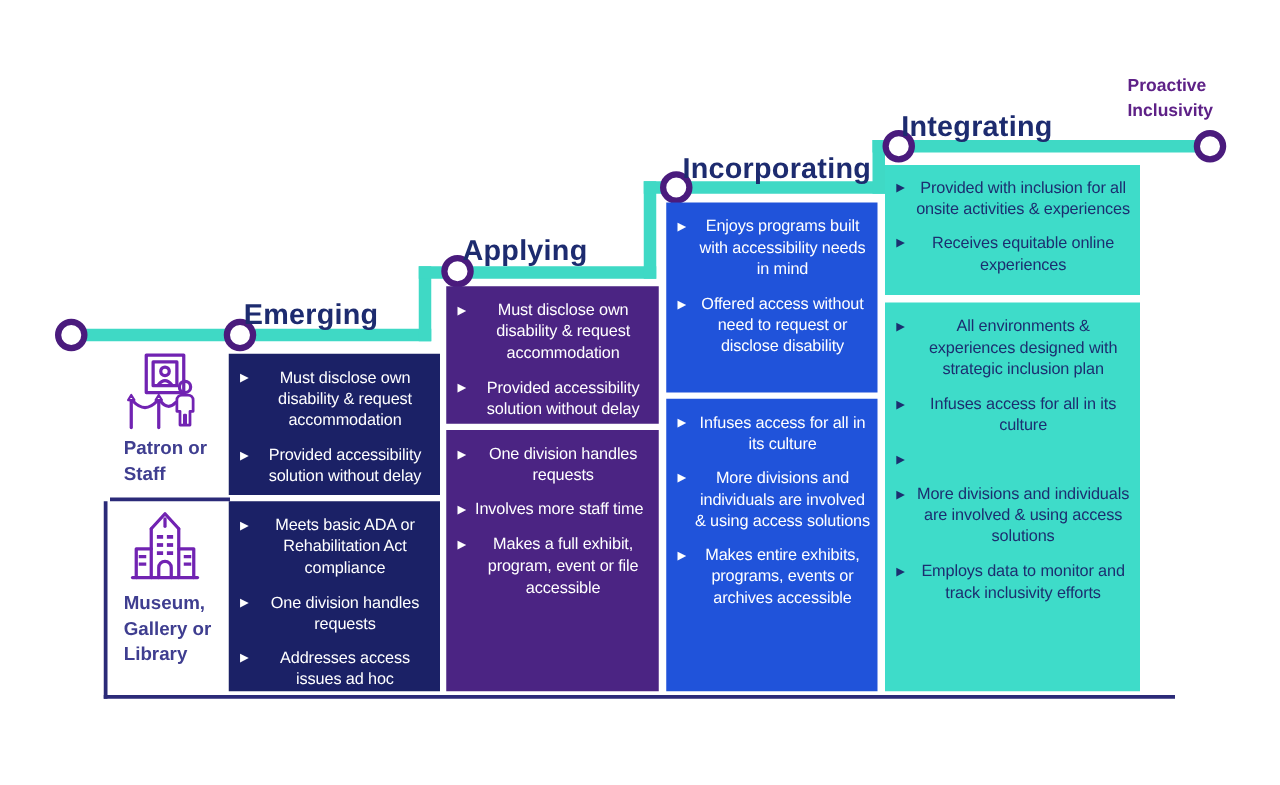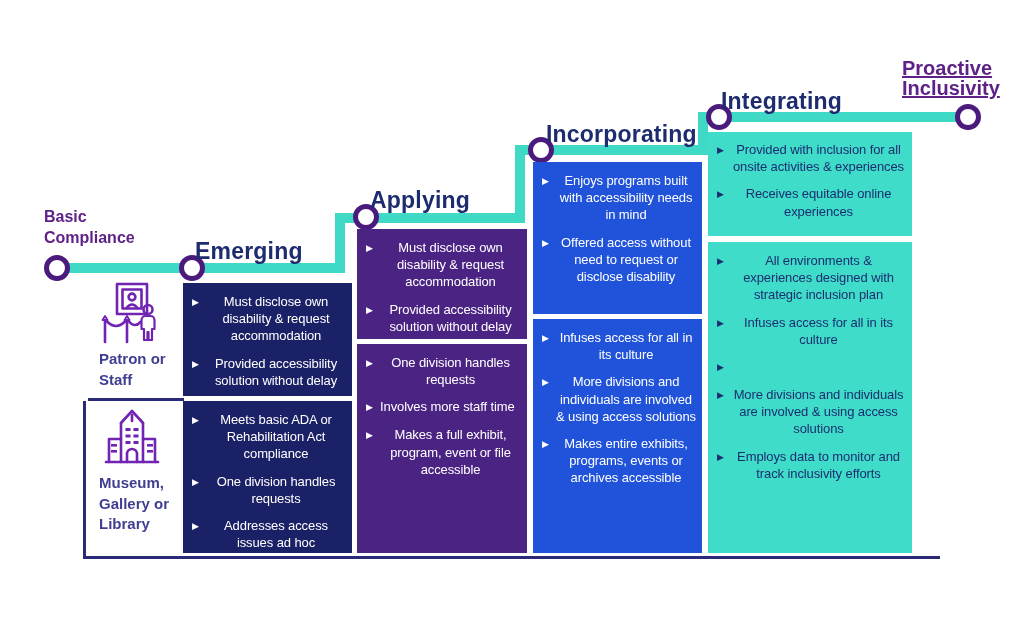--- a/index.html
+++ b/index.html
@@ -50,22 +50,21 @@
   <div class="seg" style="left:698px;top:112px;width:10px;height:43px;"></div>
   <div class="seg" style="left:698px;top:112px;width:270px;height:10px;"></div>
 
   <div class="node" style="left:44px;top:255px;"></div>
   <div class="node" style="left:179px;top:255px;"></div>
   <div class="node" style="left:353px;top:204px;"></div>
   <div class="node" style="left:528px;top:137px;"></div>
   <div class="node" style="left:706px;top:104px;"></div>
   <div class="node" style="left:955px;top:104px;"></div>
 
-  <div class="journey-title" style="left:44px;top:206px;width:110px;">Basic Compliance</div>
-  <div class="journey-title" style="left:902px;top:58px;width:86px;font-size:20px;line-height:20px;text-decoration:underline;">Proactive Inclusivity</div>
+  <div class="journey-title" style="left:902px;top:58px;width:86px;font-size:14px;line-height:20px;">Proactive Inclusivity</div>
 
   <h2 class="stage-header" style="left:181px;top:224px;">Emerging</h2>
   <h2 class="stage-header" style="left:356px;top:173px;">Applying</h2>
   <h2 class="stage-header" style="left:532px;top:107px;">Incorporating</h2>
   <h2 class="stage-header" style="left:707px;top:74px;">Integrating</h2>
 
   <div class="icon-wrap" style="left:97px;top:282px;">
     <svg width="66" height="64" viewBox="0 0 66 64" fill="none" stroke="var(--icon-purple)" stroke-width="2.6" stroke-linecap="round" stroke-linejoin="round">
       <rect x="20" y="2" width="30" height="30"></rect>
       <rect x="25.5" y="7.5" width="19" height="19"></rect>

